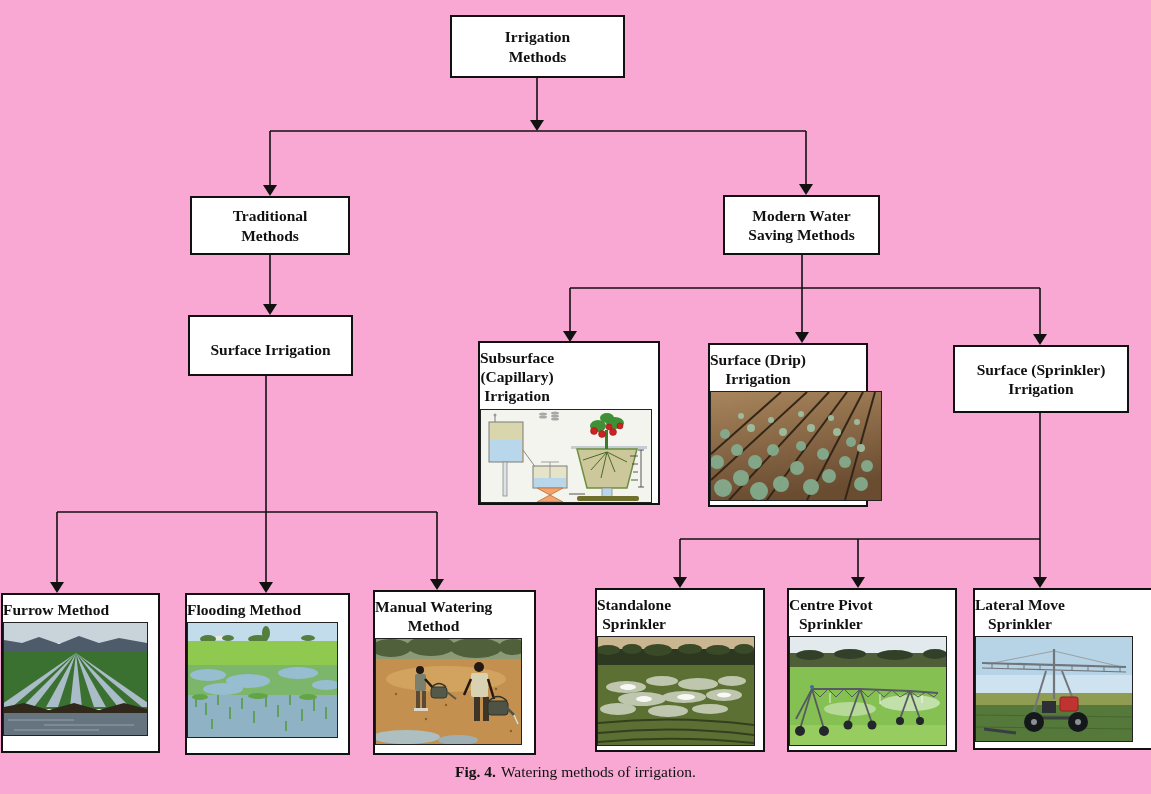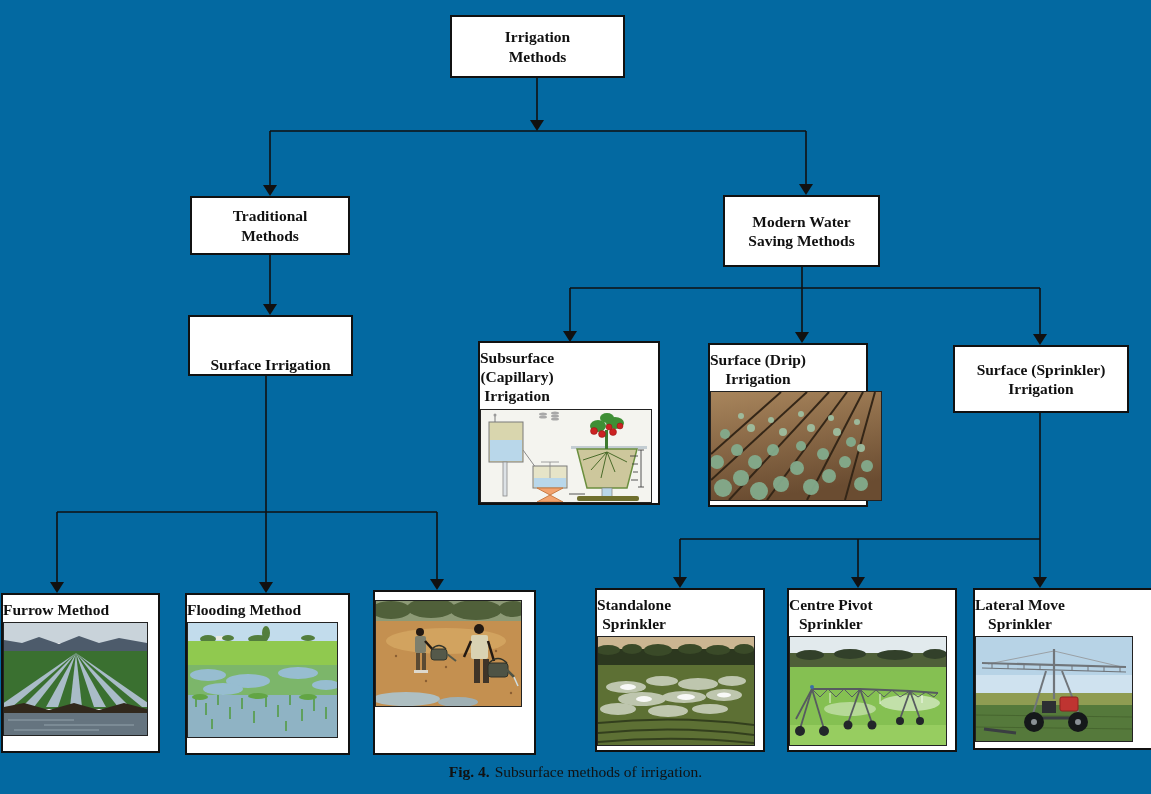--- a/index.html
+++ b/index.html
@@ -1,23 +1,23 @@
 <!DOCTYPE html>
 <html><head>
 <meta charset="utf-8">
 <style>
   html,body{margin:0;padding:0;background:#fff;}
-  .canvas{position:relative;width:1151px;height:794px;background:#0369a1;overflow:hidden;
+  .canvas{position:relative;width:1151px;height:794px;background:#f9a8d4;overflow:hidden;
           font-family:"Liberation Serif","DejaVu Serif",serif;}
   svg.connectors{position:absolute;left:0;top:0;width:1151px;height:794px;pointer-events:none;}
   .node{position:absolute;box-sizing:border-box;border:2px solid #111;background:#fff;
         display:flex;align-items:center;justify-content:center;text-align:center;}
   .node-label{white-space:pre-line;font-weight:bold;font-size:15.5px;line-height:1.24;color:#111;
               font-family:"Liberation Serif","DejaVu Serif",serif;}
-  .node--toptext{align-items:flex-end;padding-top:9px;}
+  .node--toptext{align-items:center;padding-top:9px;}
   .leaf{flex-direction:column;justify-content:flex-start;align-items:flex-start;padding-top:5px;}
   .photo-frame{border:1px solid #222;background:#fff;line-height:0;margin-top:3px;}
   svg.photo{display:block;}
   .caption{position:absolute;left:0;right:0;top:763px;text-align:center;font-size:15.5px;color:#111;}
   .caption .lbl{font-weight:bold;margin-right:5px;}
 </style>
 </head>
 <body>
 
 <div class="canvas">
@@ -66,21 +66,21 @@
 
   <div class="node" style="left:450px;top:15px;width:175px;height:63px">
     <div class="node-label">Irrigation
 Methods</div>
   </div>
 
   <div class="node" style="left:190px;top:196px;width:160px;height:59px">
     <div class="node-label">Traditional
 Methods</div>
   </div>
-  <div class="node" style="left:723px;top:195px;width:157px;height:72px">
+  <div class="node" style="left:723px;top:195px;width:157px;height:60px">
     <div class="node-label">Modern Water
 Saving Methods</div>
   </div>
 
   <div class="node node--toptext" style="left:188px;top:315px;width:165px;height:61px">
     <div class="node-label">Surface Irrigation</div>
   </div>
 
   <div class="node leaf" style="left:478px;top:341px;width:182px;height:164px">
     <div class="node-label">Subsurface
@@ -283,20 +283,22 @@
         <g stroke="#93a2ac" stroke-width="1">
           <line x1="4" y1="97" x2="70" y2="97"></line>
             <line x1="40" y1="102" x2="130" y2="102"></line>
           <line x1="10" y1="107" x2="95" y2="107"></line>
         </g>
       </svg>
     </div>
   </div>
 
   <div class="node leaf" style="left:373px;top:590px;width:163px;height:165px">
+    <div class="node-label">Manual Watering
+Method</div>
     <div class="photo-frame">
       <svg class="photo" width="145" height="105" viewBox="0 0 145 105">
         <rect x="0" y="0" width="145" height="105" fill="#c49050"></rect>
         <rect x="0" y="0" width="145" height="20" fill="#8d9a76"></rect>
         <g fill="#50603a">
           <ellipse cx="15" cy="9" rx="20" ry="9"></ellipse>
             <ellipse cx="55" cy="7" rx="24" ry="10"></ellipse>
           <ellipse cx="100" cy="9" rx="26" ry="10"></ellipse>
             <ellipse cx="137" cy="8" rx="14" ry="8"></ellipse>
         </g>
@@ -466,16 +468,16 @@
         <circle cx="58" cy="85" r="10" fill="#15181a"></circle>
           <circle cx="58" cy="85" r="3" fill="#8a9096"></circle>
         <circle cx="102" cy="85" r="10" fill="#15181a"></circle>
           <circle cx="102" cy="85" r="3" fill="#8a9096"></circle>
         <line x1="8" y1="92" x2="40" y2="96" stroke="#3a3e42" stroke-width="3"></line>
       </svg>
     </div>
   </div>
 
   <div class="caption">
-    <span class="lbl">Fig. 4.</span><span>Subsurface methods of irrigation.</span>
+    <span class="lbl">Fig. 4.</span><span>Watering methods of irrigation.</span>
   </div>
 
 </div>
 
 </body></html>

